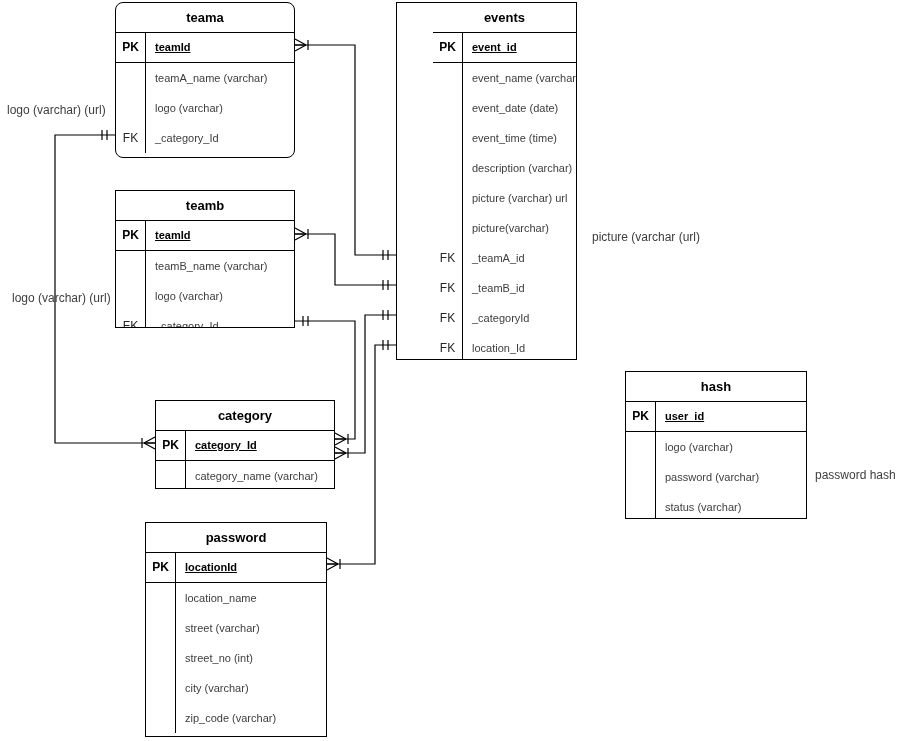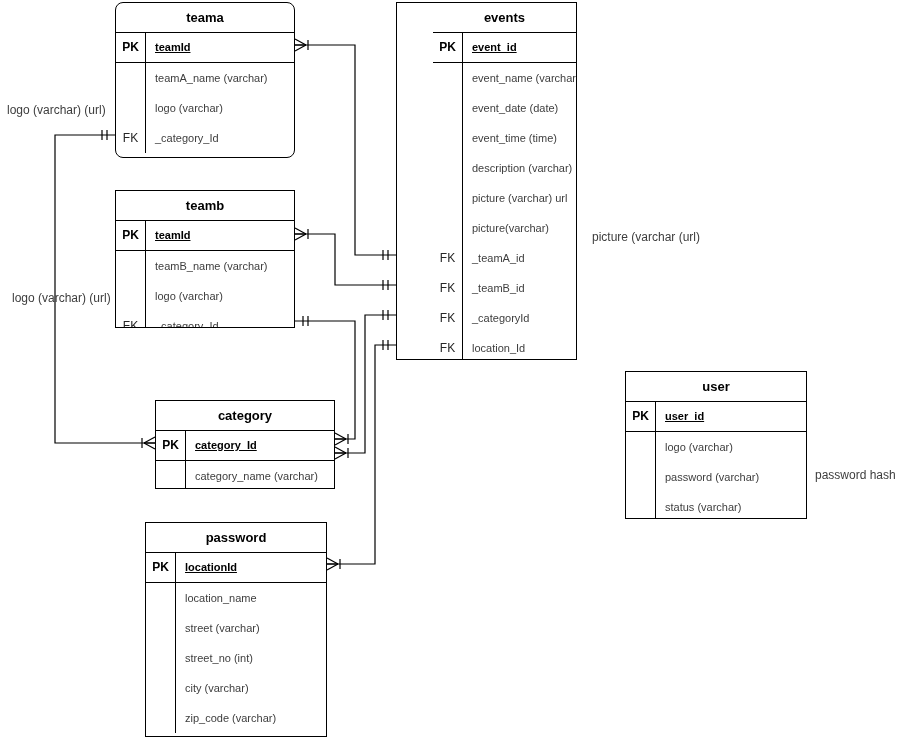--- a/index.html
+++ b/index.html
@@ -196,21 +196,21 @@
       <div class="t-row">
         <div class="t-key"></div>
         <div class="t-name">city (varchar)</div>
       </div>
       <div class="t-row">
         <div class="t-key"></div>
         <div class="t-name">zip_code (varchar)</div>
       </div>
     </div>
     <div class="table" style="left: 625px; top: 371px; width: 182px; height: 148px;">
-      <div class="t-header">user</div>
+      <div class="t-header">hash</div>
       <div class="t-row pk">
         <div class="t-key">PK</div>
         <div class="t-name">user_id</div>
       </div>
       <div class="t-row">
         <div class="t-key"></div>
         <div class="t-name">logo (varchar)</div>
       </div>
       <div class="t-row">
         <div class="t-key"></div>

